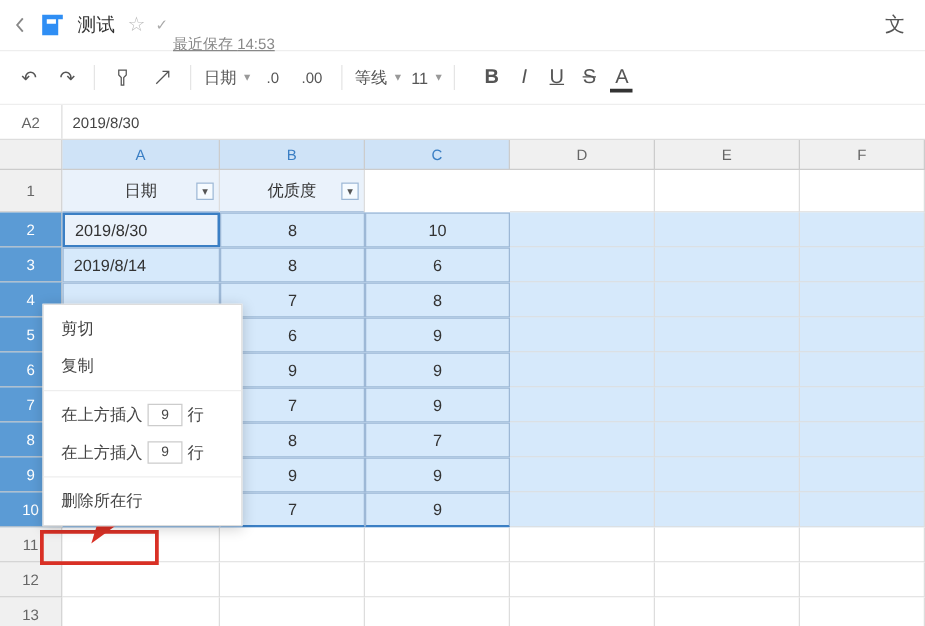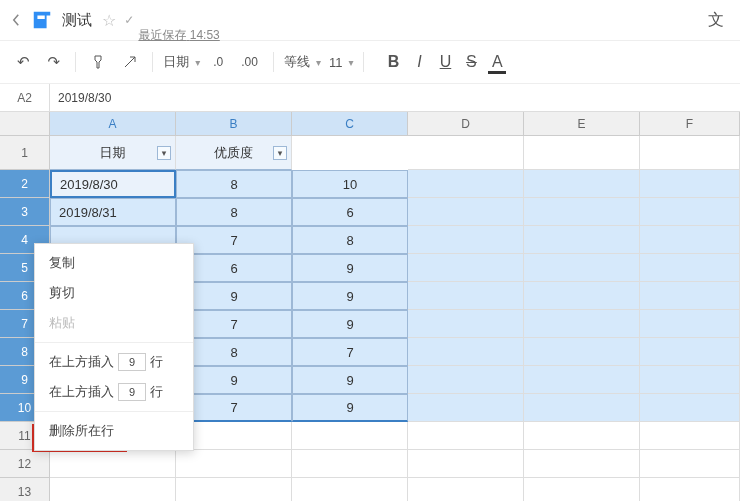--- a/index.html
+++ b/index.html
@@ -163,21 +163,21 @@
     <div class="rowhead" style="top: 338px; height: 28px;">12</div>
     <div class="rowhead" style="top: 366px; height: 28px;">13</div>
     <div class="cell hdr" style="left: 50px; top: 24px; width: 126px; height: 34px;">
       <span>日期</span>
       <span class="drop">▾</span>
     </div>
     <div class="cell d sel text-left active" style="left: 50px; top: 58px; width: 126px; height: 28px;">
       <span>2019/8/30</span>
     </div>
     <div class="cell d sel text-left" style="left: 50px; top: 86px; width: 126px; height: 28px;">
-      <span>2019/8/31</span>
+      <span>2019/8/14</span>
     </div>
     <div class="cell d sel text-left" style="left: 50px; top: 114px; width: 126px; height: 28px;"></div>
     <div class="cell d sel text-left" style="left: 50px; top: 142px; width: 126px; height: 28px;"></div>
     <div class="cell d sel text-left" style="left: 50px; top: 170px; width: 126px; height: 28px;"></div>
     <div class="cell d sel text-left" style="left: 50px; top: 198px; width: 126px; height: 28px;"></div>
     <div class="cell d sel text-left" style="left: 50px; top: 226px; width: 126px; height: 28px;"></div>
     <div class="cell d sel text-left" style="left: 50px; top: 254px; width: 126px; height: 28px;"></div>
     <div class="cell d sel text-left thick-bottom" style="left: 50px; top: 282px; width: 126px; height: 28px;"></div>
     <div class="cell" style="left: 50px; top: 310px; width: 126px; height: 28px;"></div>
     <div class="cell" style="left: 50px; top: 338px; width: 126px; height: 28px;"></div>
@@ -285,23 +285,22 @@
     <div class="cell sel" style="left: 640px; top: 198px; width: 100px; height: 28px;"></div>
     <div class="cell sel" style="left: 640px; top: 226px; width: 100px; height: 28px;"></div>
     <div class="cell sel" style="left: 640px; top: 254px; width: 100px; height: 28px;"></div>
     <div class="cell sel" style="left: 640px; top: 282px; width: 100px; height: 28px;"></div>
     <div class="cell" style="left: 640px; top: 310px; width: 100px; height: 28px;"></div>
     <div class="cell" style="left: 640px; top: 338px; width: 100px; height: 28px;"></div>
     <div class="cell" style="left: 640px; top: 366px; width: 100px; height: 28px;"></div>
   </div>
 
 <div class="ctx" id="ctx" style="left:34px; top:243px;">
+  <div class="ctx-item">剪切</div>
   <div class="ctx-item">复制</div>
-  <div class="ctx-item">剪切</div>
-  <div class="ctx-item disabled">粘贴</div>
   <div class="ctx-sep"></div>
   <div class="ctx-item">
     <span>在上方插入</span>
     <span class="num">9</span>
     <span>行</span>
   </div>
   <div class="ctx-item">
     <span>在上方插入</span>
     <span class="num">9</span>
     <span>行</span>

